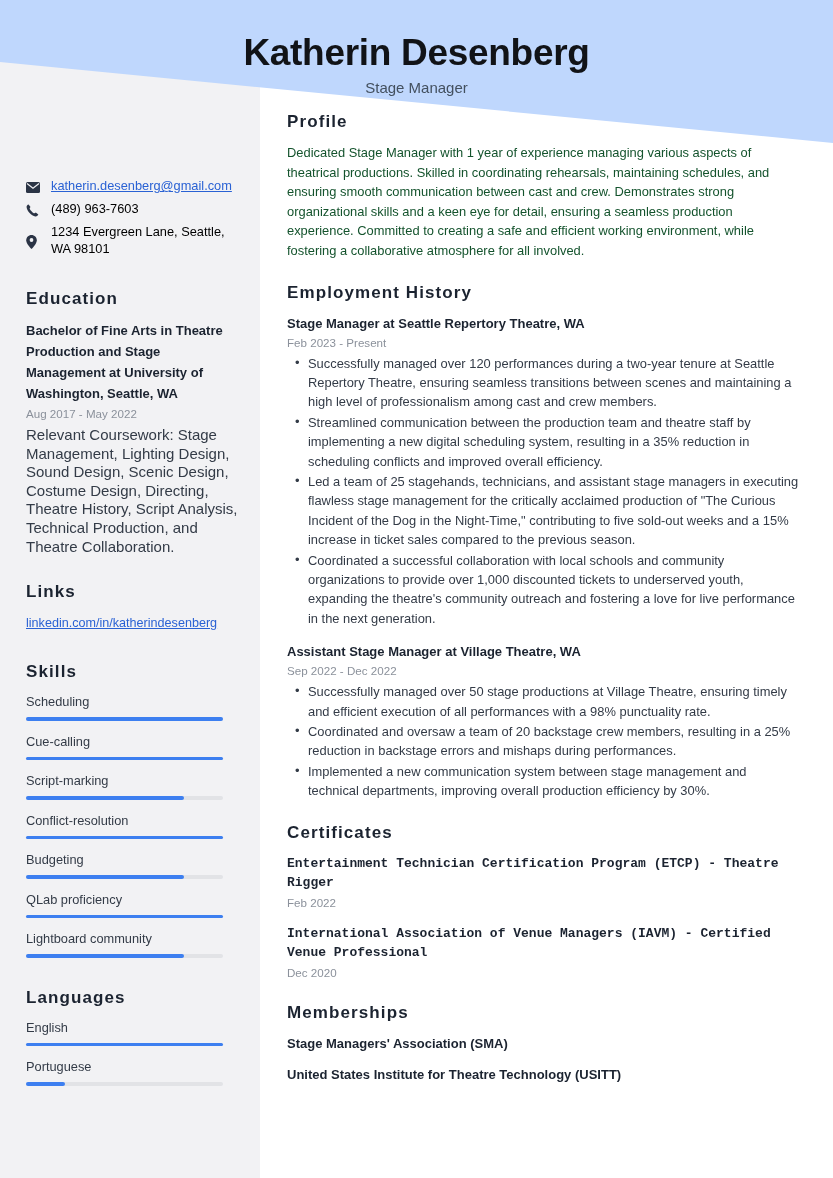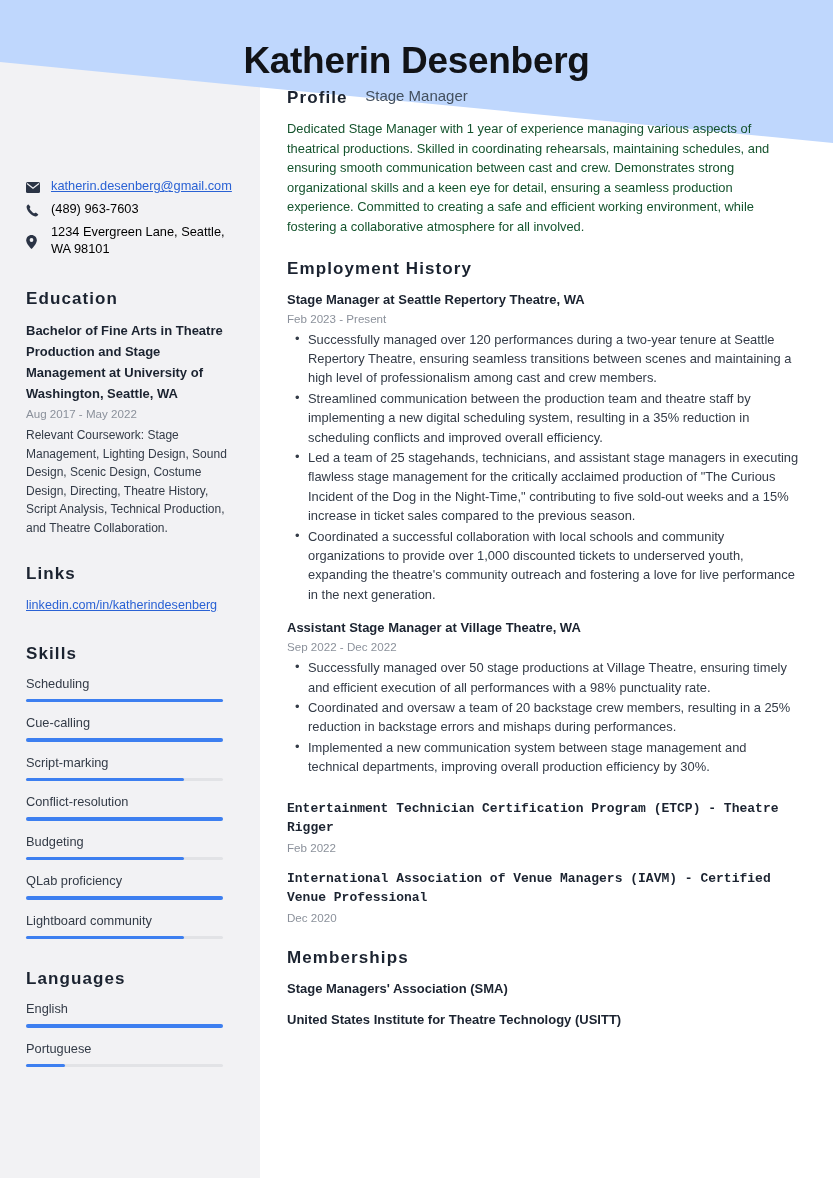--- a/index.html
+++ b/index.html
@@ -24,21 +24,21 @@
 
   
   .header-shape {
     position:absolute; left:0; top:0; width:833px; height:150px;
     background:#bfd7fd;
     -webkit-clip-path: polygon(0 0, 833px 0, 833px 143px, 0 62px);
     clip-path: polygon(0 0, 833px 0, 833px 143px, 0 62px);
     z-index:3;
   }
   .header-text {
-    position:absolute; left:0; top:16px; width:833px; height:110px;
+    position:absolute; left:0; top:8px; width:833px; height:110px;
     z-index:4; text-align:center;
   }
   .name {
     font-size:37px; font-weight:bold; letter-spacing:-0.3px;
     color:#111317; margin-top:26px; line-height:1.05;
   }
   .job-title {
     font-size:15px; color:#43505f; margin-top:6px; font-weight:400;
   }
 
@@ -59,34 +59,34 @@
   .c-link { color:#2a62d4; text-decoration:underline; font-size:12.8px; line-height:16.5px; word-break:break-all; }
 
   .side-h {
     font-size:17px; font-weight:bold; letter-spacing:1.1px;
     color:#1b2330; margin:26px 0 11px 0;
   }
   .side-h.first { margin-top:32px; }
 
   .edu-title { font-size:13px; font-weight:bold; line-height:21px; color:#1b2330; }
   .edu-date { font-size:11.6px; color:#8b919b; line-height:18px; margin-top:1px; }
-  .edu-desc { font-size:12px; line-height:18.6px; color:#333b47; margin-top:3px; }
+  .edu-desc { font-size:15px; line-height:18.6px; color:#333b47; margin-top:3px; }
 
   .link-a { font-size:12.6px; color:#2a62d4; text-decoration:underline; line-height:18px; word-break:break-all; }
 
   
   .bar-item { margin-bottom:12px; }
   .bar-label { font-size:12.8px; color:#333b47; line-height:17px; margin-bottom:7px; }
   .bar-track { position:relative; height:3.5px; background:#e2e3e6; border-radius:2px; width:197px; }
   .bar-fill { position:absolute; left:0; top:0; height:3.5px; background:#3d7ff0; border-radius:2px; }
 
   
   .main {
     position:absolute; left:287px; top:0; width:512px; z-index:5;
-    padding-top:88px;
+    padding-top:112px;
   }
   .main-h {
     font-size:17px; font-weight:bold; letter-spacing:1.1px;
     color:#1b2330; margin-bottom:11px;
   }
   .sec { margin-bottom:22px; }
   .para { font-size:12.9px; line-height:19.6px; color:#14532d; }
 
   .job { margin-bottom:14px; }
   .job-h { font-size:13px; font-weight:bold; color:#1b2330; line-height:19px; }
@@ -250,20 +250,21 @@
             <ul>
               <li>Successfully managed over 50 stage productions at Village Theatre, ensuring timely and efficient execution of all performances with a 98% punctuality rate.</li>
               <li>Coordinated and oversaw a team of 20 backstage crew members, resulting in a 25% reduction in backstage errors and mishaps during performances.</li>
               <li>Implemented a new communication system between stage management and technical departments, improving overall production efficiency by 30%.</li>
             </ul>
           </div>
         </div>
     </div>
 
     <div class="sec">
+      <div class="main-h">Certificates</div>
       <div id="certs-container">
           <div class="cert">
             <div class="cert-h">Entertainment Technician Certification Program (ETCP) - Theatre Rigger</div>
             <div class="cert-date">Feb 2022</div>
           </div>
           <div class="cert">
             <div class="cert-h">International Association of Venue Managers (IAVM) - Certified Venue Professional</div>
             <div class="cert-date">Dec 2020</div>
           </div>
         </div>

